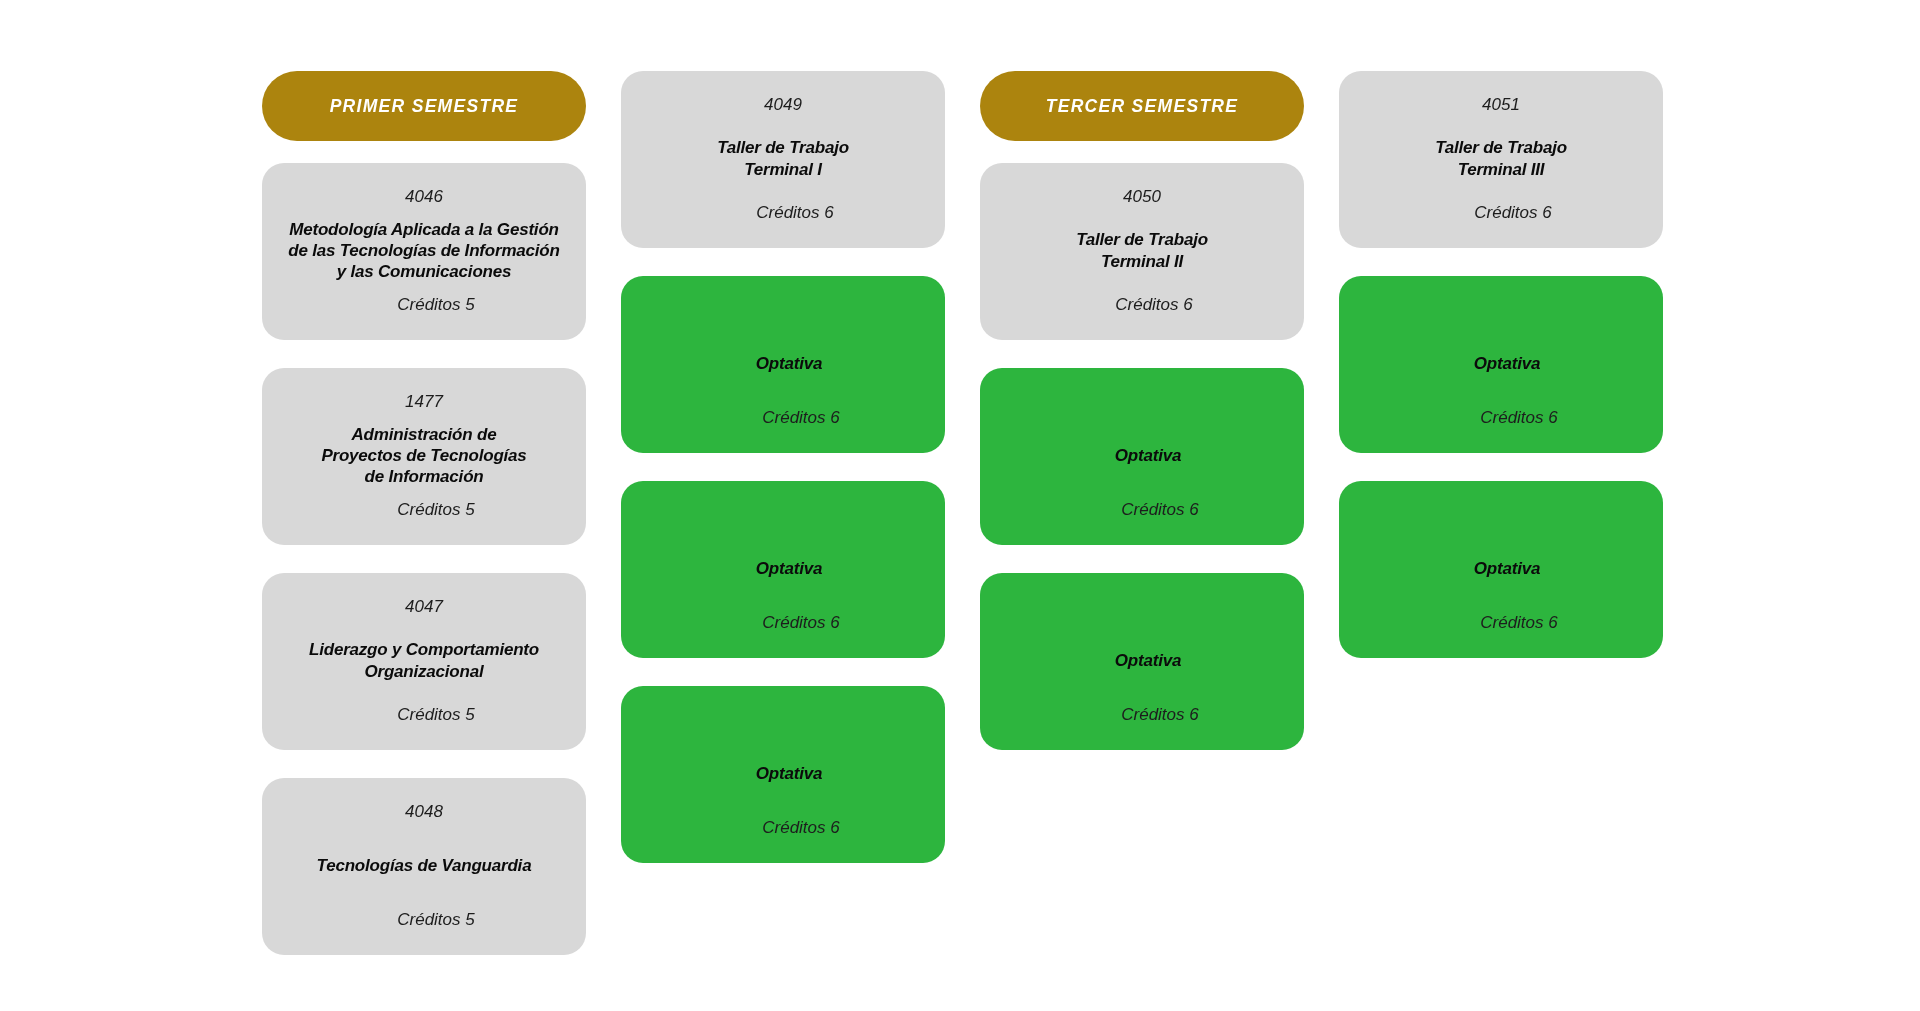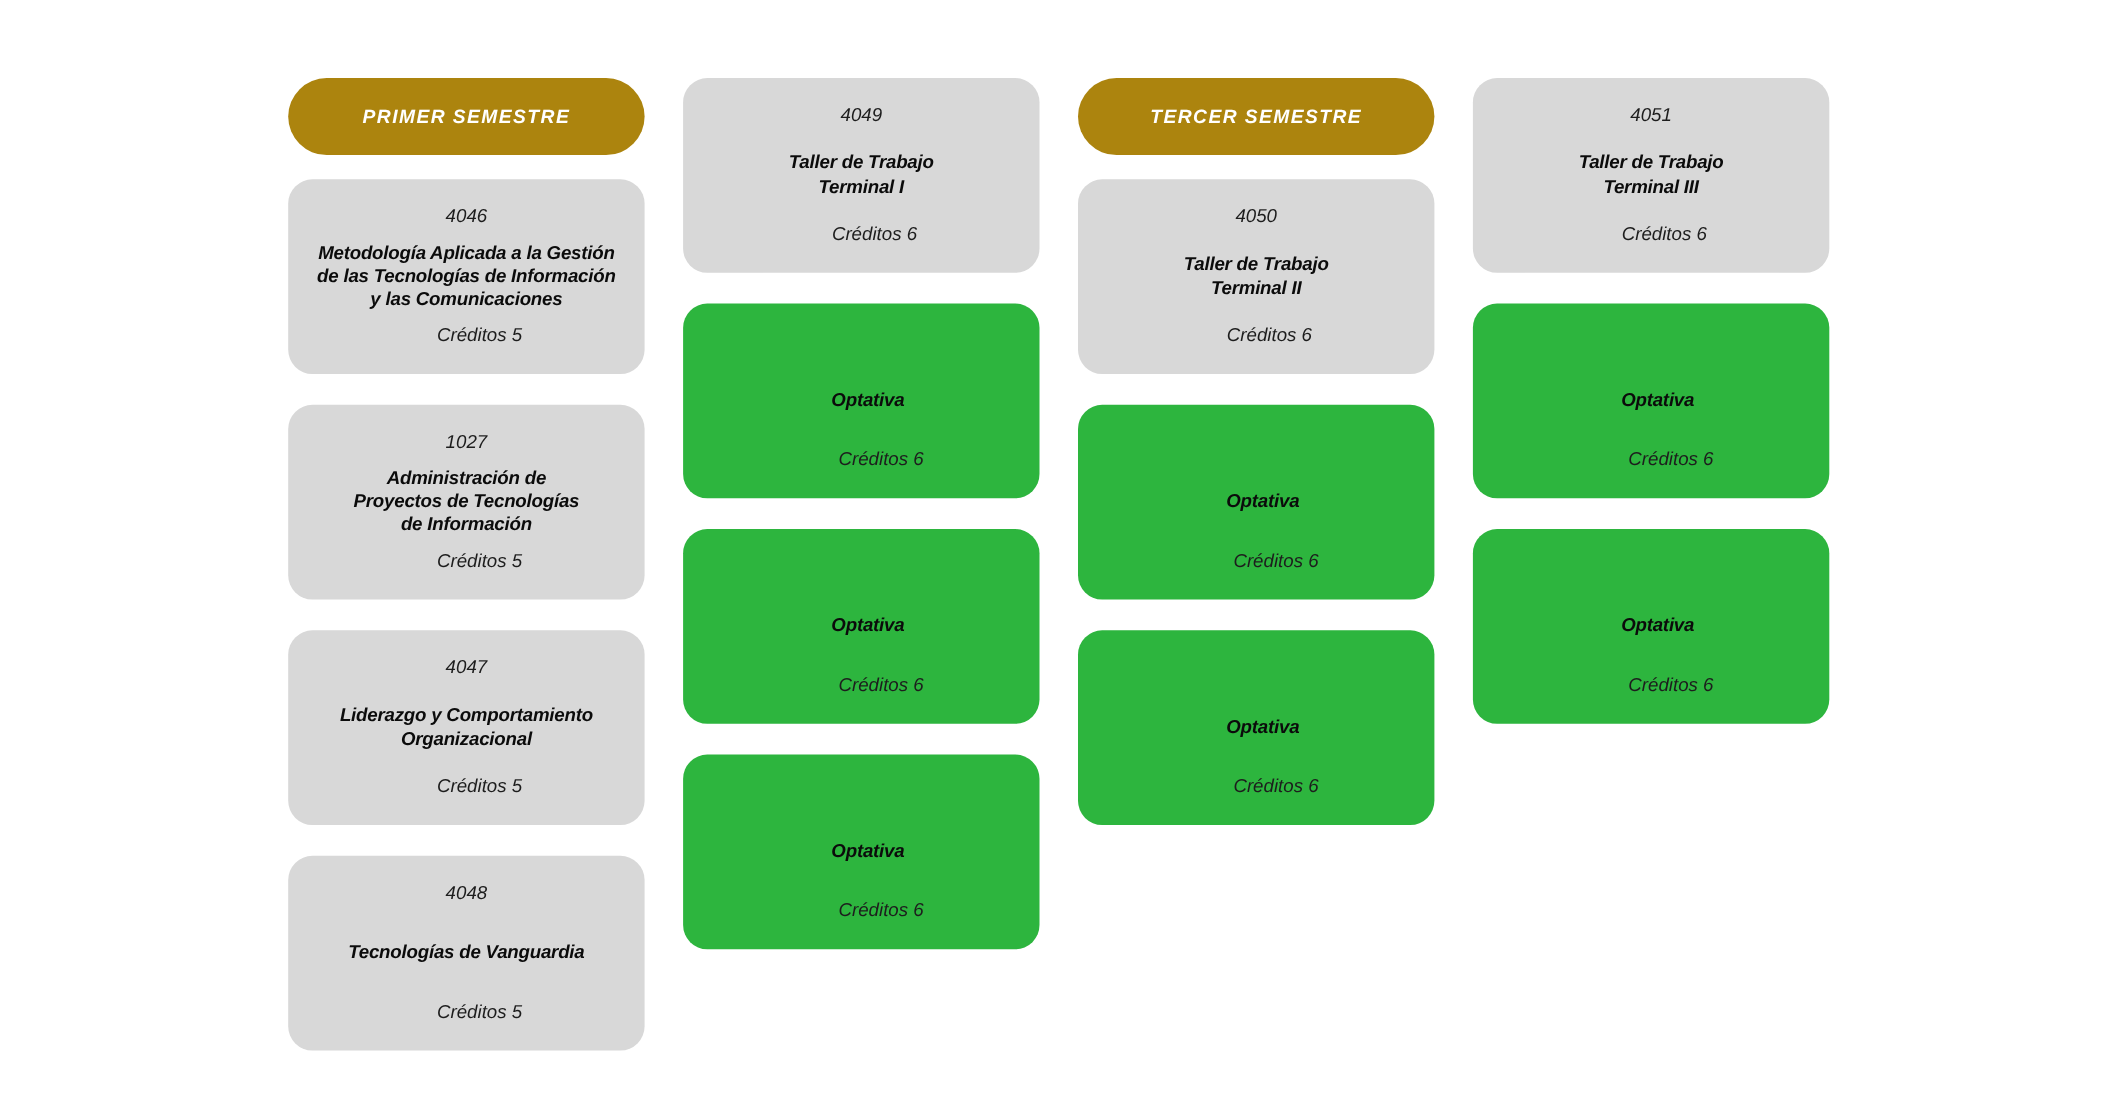--- a/index.html
+++ b/index.html
@@ -94,21 +94,21 @@
   <section class="col">
     <div class="pill">PRIMER SEMESTRE</div>
     <div class="card gray">
       <div class="code">4046</div>
       <div class="title">Metodología Aplicada a la Gestión
 de las Tecnologías de Información
 y las Comunicaciones</div>
       <div class="credits">Créditos 5</div>
     </div>
     <div class="card gray">
-      <div class="code">1027</div>
+      <div class="code">1477</div>
       <div class="title">Administración de
 Proyectos de Tecnologías
 de Información</div>
       <div class="credits">Créditos 5</div>
     </div>
     <div class="card gray">
       <div class="code">4047</div>
       <div class="title">Liderazgo y Comportamiento
 Organizacional</div>
       <div class="credits">Créditos 5</div>

